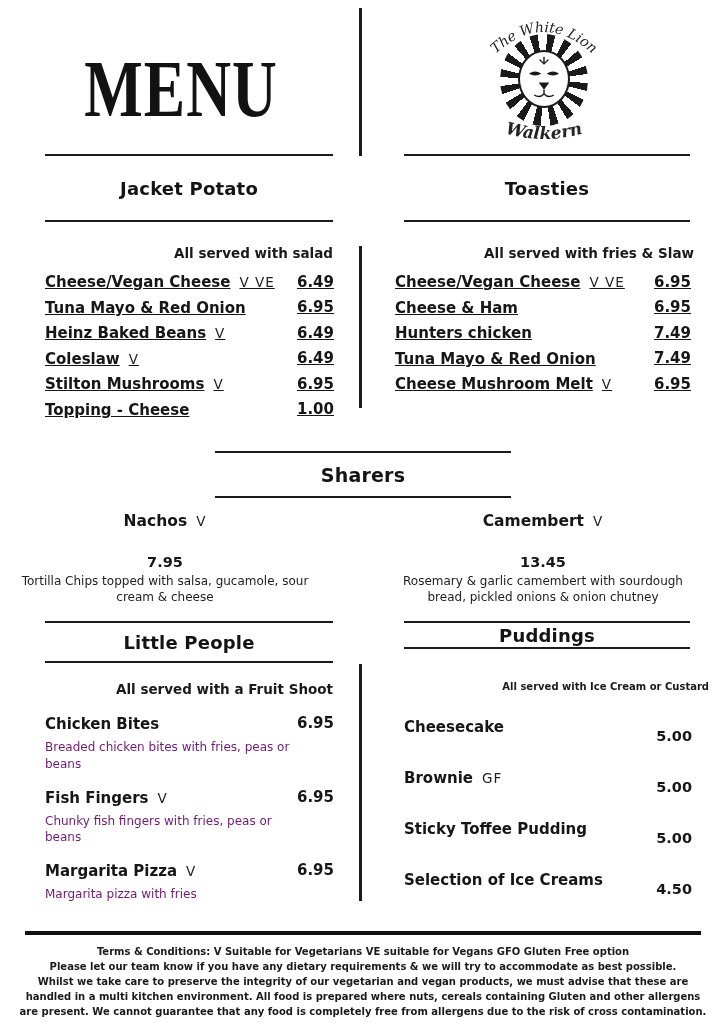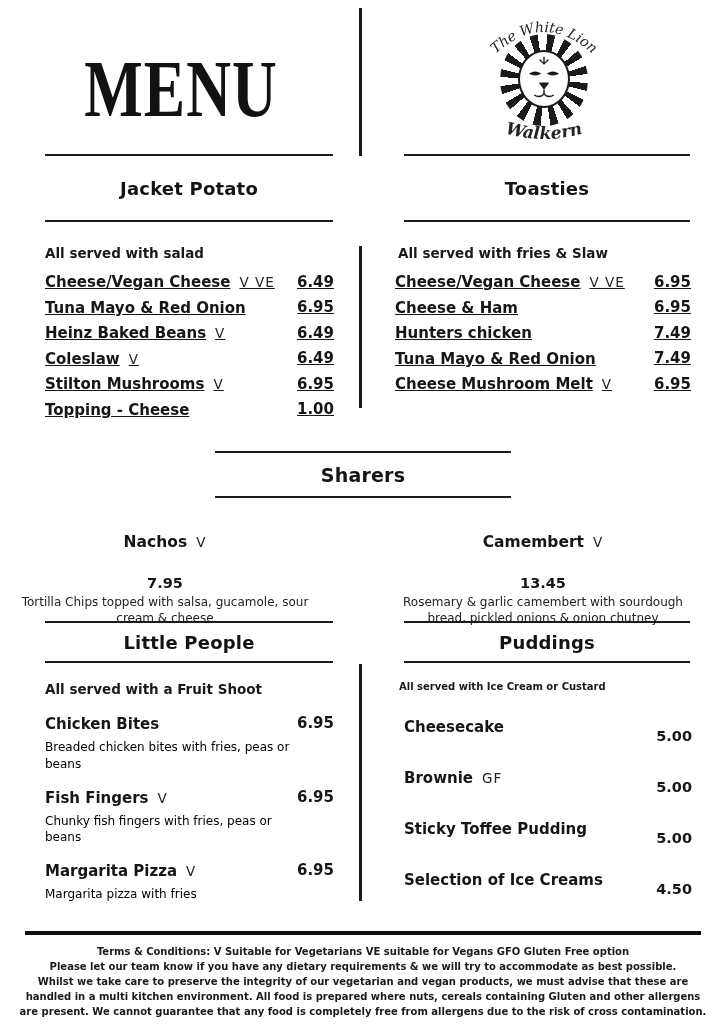--- a/index.html
+++ b/index.html
@@ -38,48 +38,48 @@
   
   .sec-head{
     position:absolute; border-top:2.5px solid #1b1b1b; border-bottom:2.5px solid #1b1b1b;
     display:flex; align-items:center; justify-content:center;
     font-weight:700; font-size:18px; letter-spacing:0.2px; box-sizing:border-box; color:#141414;
   }
   #jacket-head{left:45px; top:154px; width:288px; height:68px;}
   #toasties-head{left:404px; top:154px; width:286px; height:68px;}
   #sharers-head{left:215px; top:451px; width:296px; height:47px; font-size:19px;}
   #little-head{left:45px; top:621px; width:288px; height:42px;}
-  #puddings-head{left:404px; top:621px; width:286px; height:42px;}
-  
-  .note{position:absolute; text-align:left; font-weight:700; font-size:13.5px; color:#1a1a1a;}
+  #puddings-head{left:404px; top:621px; width:286px; height:28px;}
+  
+  .note{position:absolute; text-align:right; font-weight:700; font-size:13.5px; color:#1a1a1a;}
   #jacket-note{left:45px; top:245px; width:288px;}
   #toasties-note{left:398px; top:245px; width:296px;}
   #little-note{left:45px; top:681px; width:288px;}
   #puddings-note{left:399px; top:681px; width:310px; font-size:10px;}
   
   .items{position:absolute;}
   #jacket-items{left:45px; top:269px; width:289px;}
   #toasties-items{left:395px; top:269px; width:296px;}
   .mrow{display:flex; justify-content:space-between; align-items:center; height:25.5px;text-decoration:underline;}
   .nm{font-weight:700; font-size:15px; white-space:nowrap;}
   .tag{font-weight:400; font-size:13.5px; margin-left:9px; letter-spacing:1px; color:#222;}
   .price{font-weight:700; font-size:15px;}
   
   #sharers-body{position:absolute; left:0; top:508px; width:725px; display:flex;}
   .sh-col{text-align:center;}
   .sh-col.left{width:306px; margin-left:12px;}
   .sh-col.right{width:310px; margin-left:70px;}
-  .sh-name{font-size:15.5px; font-weight:700; line-height:20px; padding-top:3px;margin-top:21px;}
+  .sh-name{font-size:15.5px; font-weight:700; line-height:20px; padding-top:3px;}
   .sh-price{font-size:14.5px; font-weight:700; line-height:18px; margin-top:22px;}
   .sh-desc{font-size:12px; line-height:15.5px; margin-top:3px; color:#222;}
   
   #lp-items{position:absolute; left:45px; top:714px; width:289px;}
   .lp-item{margin-bottom:15px;}
   .lp-name-row{display:flex; justify-content:space-between; height:22px;}
-  .lp-desc{font-size:12px; line-height:1.4; margin-top:3px; color:#000000; max-width:250px;}
+  .lp-desc{font-size:12px; line-height:1.4; margin-top:3px; color:#701a75; max-width:250px;}
   
   #pud-items{position:absolute; left:404px; top:714px; width:288px;}
   .pud-row{height:51px; display:flex; justify-content:space-between; align-items:flex-start;}
   .pud-row .nm-line{padding-top:3px;}
   .pud-price{font-weight:700; font-size:14.5px; margin-top:14px;}
   
   #footer-line{position:absolute; left:25px; top:931px; width:676px; height:4px; background:#111;}
   #footer{position:absolute; left:15px; top:944px; width:696px; text-align:center;
     font-weight:700; font-size:10px; line-height:1.5; color:#1a1a1a;}
   #footer p{margin:0;}

